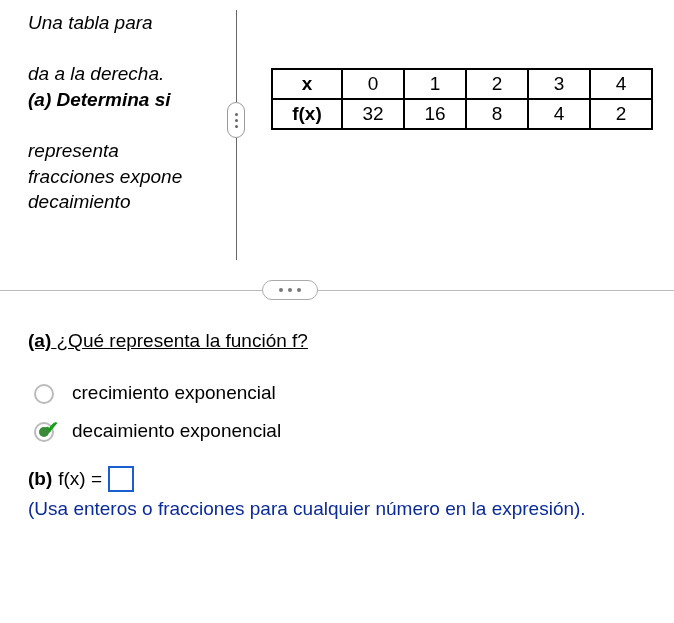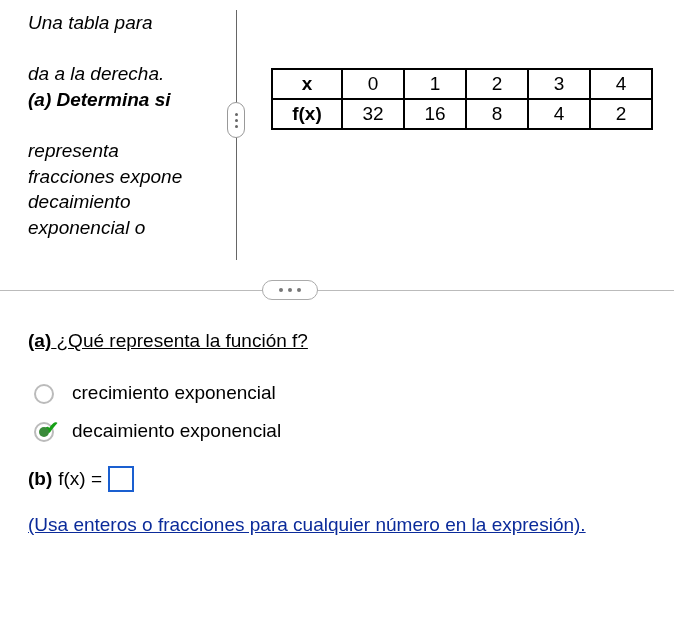--- a/index.html
+++ b/index.html
@@ -148,38 +148,36 @@
     gap: 6px;
   }
   .answer-box {
     width: 26px;
     height: 26px;
     border: 2px solid #1a5fd0;
     display: inline-block;
   }
   .hint {
     color: #0b2b9a;
-    margin-top: 22px;
-    text-decoration: underline;
+    margin-top: 6px;
   }
 </style>
 </head>
 <body>
 
 <div class="top-section">
   <div class="problem-text">
     <span>Una tabla para</span><br>
     <br>
     <span>da a la derecha.</span><br>
     <span><b>(a) Determina si</b></span><br>
     <br>
     <span>representa</span><br>
     <span>fracciones expone</span><br>
     <span>decaimiento</span><br>
-    <span>exponencial o</span>
   </div>
 
   <div class="divider-vert">
     <div class="collapse-handle">
       <span></span>
         <span></span>
         <span></span>
     </div>
   </div>
 

